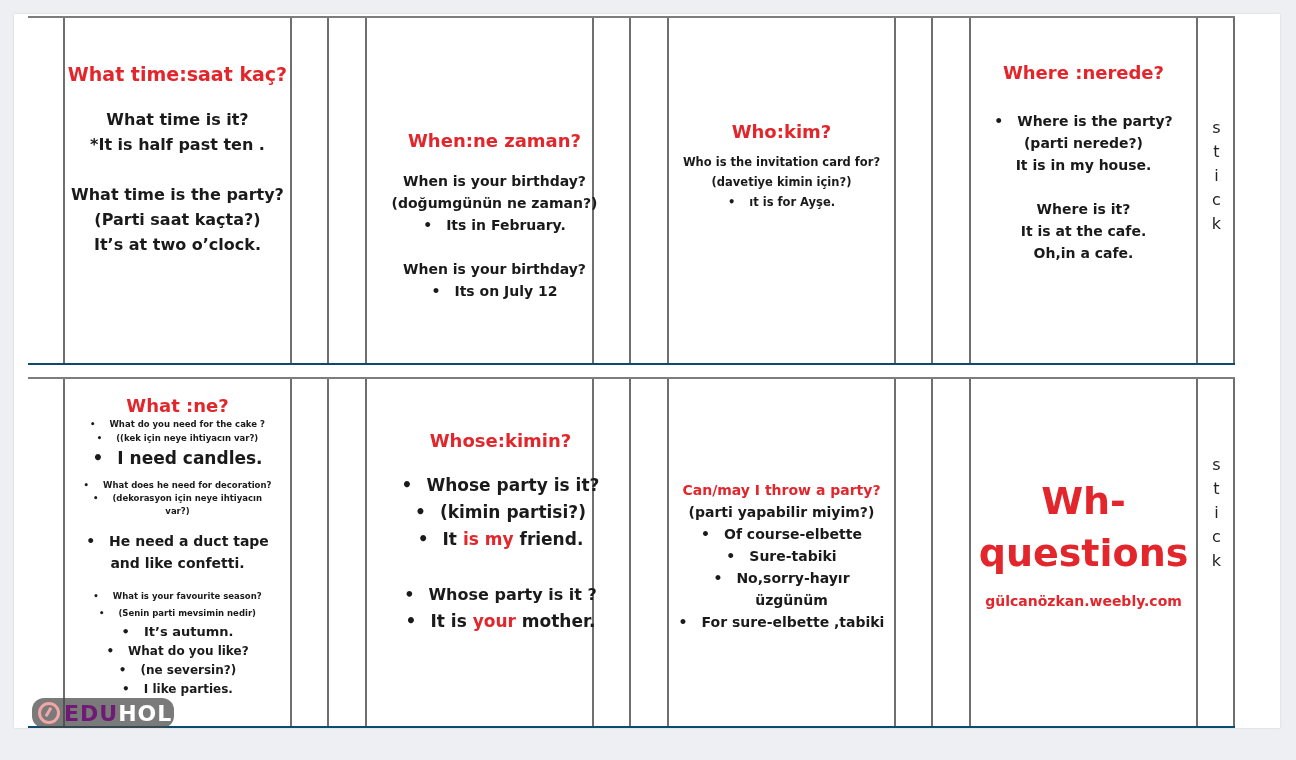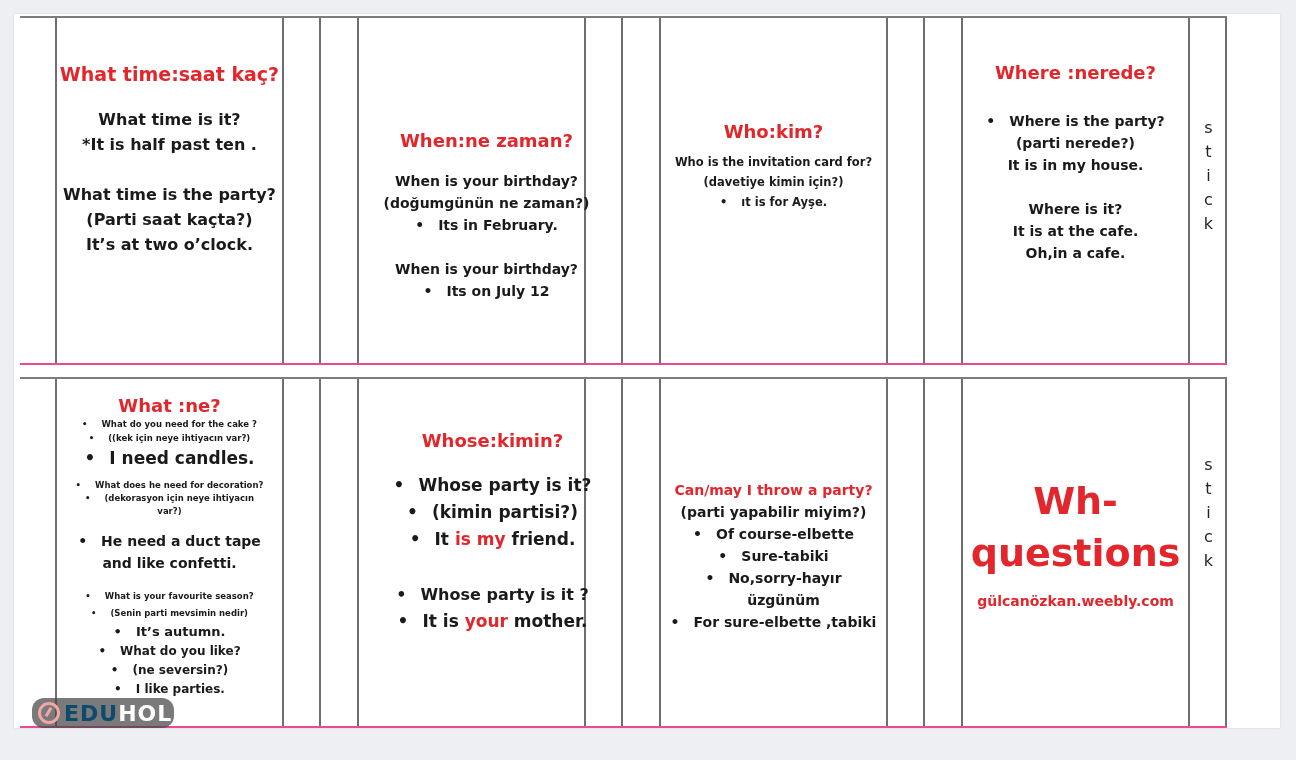--- a/index.html
+++ b/index.html
@@ -8,22 +8,22 @@
     background:#eeeff3;
     font-family:"DejaVu Sans", "Liberation Sans", sans-serif;
     position:relative;
   }
   .paper {
     position:absolute; left:14px; top:14px; width:1266px; height:714px;
     background:#ffffff;
     box-shadow:0 0 2px rgba(0,0,0,0.12);
   }
   .row {
-    position:absolute; left:20px; width:1207px;
-    border-top:2px solid #7d7d7d; border-bottom:2px solid #ec4899;
+    position:absolute; left:28px; width:1207px;
+    border-top:2px solid #7d7d7d; border-bottom:2px solid #0c4a6e;
   }
   .row.r1 { top:16px; height:345px; }
   .row.r2 { top:377px; height:347px; }
   .vline {
     position:absolute; top:0; bottom:0; width:2px; background:#6f6f6f;
   }
   .cell {
     position:absolute; top:0; bottom:0;
     display:flex; flex-direction:column; align-items:center;
     text-align:center; color:#1a1a1a; font-weight:bold;
@@ -43,21 +43,21 @@
     font-weight:bold; font-size:22px; letter-spacing:1px;
   }
   .wm-logo {
     width:22px; height:22px; border-radius:50%; border:3px solid #f2a6a6;
     box-sizing:border-box; margin-right:4px; position:relative;
   }
   .wm-logo::after {
     content:""; position:absolute; left:6px; top:2px; width:3px; height:10px;
     background:#f2a6a6; transform:rotate(30deg);
   }
-  .wm-edu { color:#0c4a6e; }
+  .wm-edu { color:#701a75; }
   .wm-hol { color:#ffffff; }
 </style>
 </head>
 <body>
 
 <div class="paper"></div>
 
 <div class="row r1">
   <div class="vline" style="left:35px"></div>
   <div class="vline" style="left:262px"></div>

